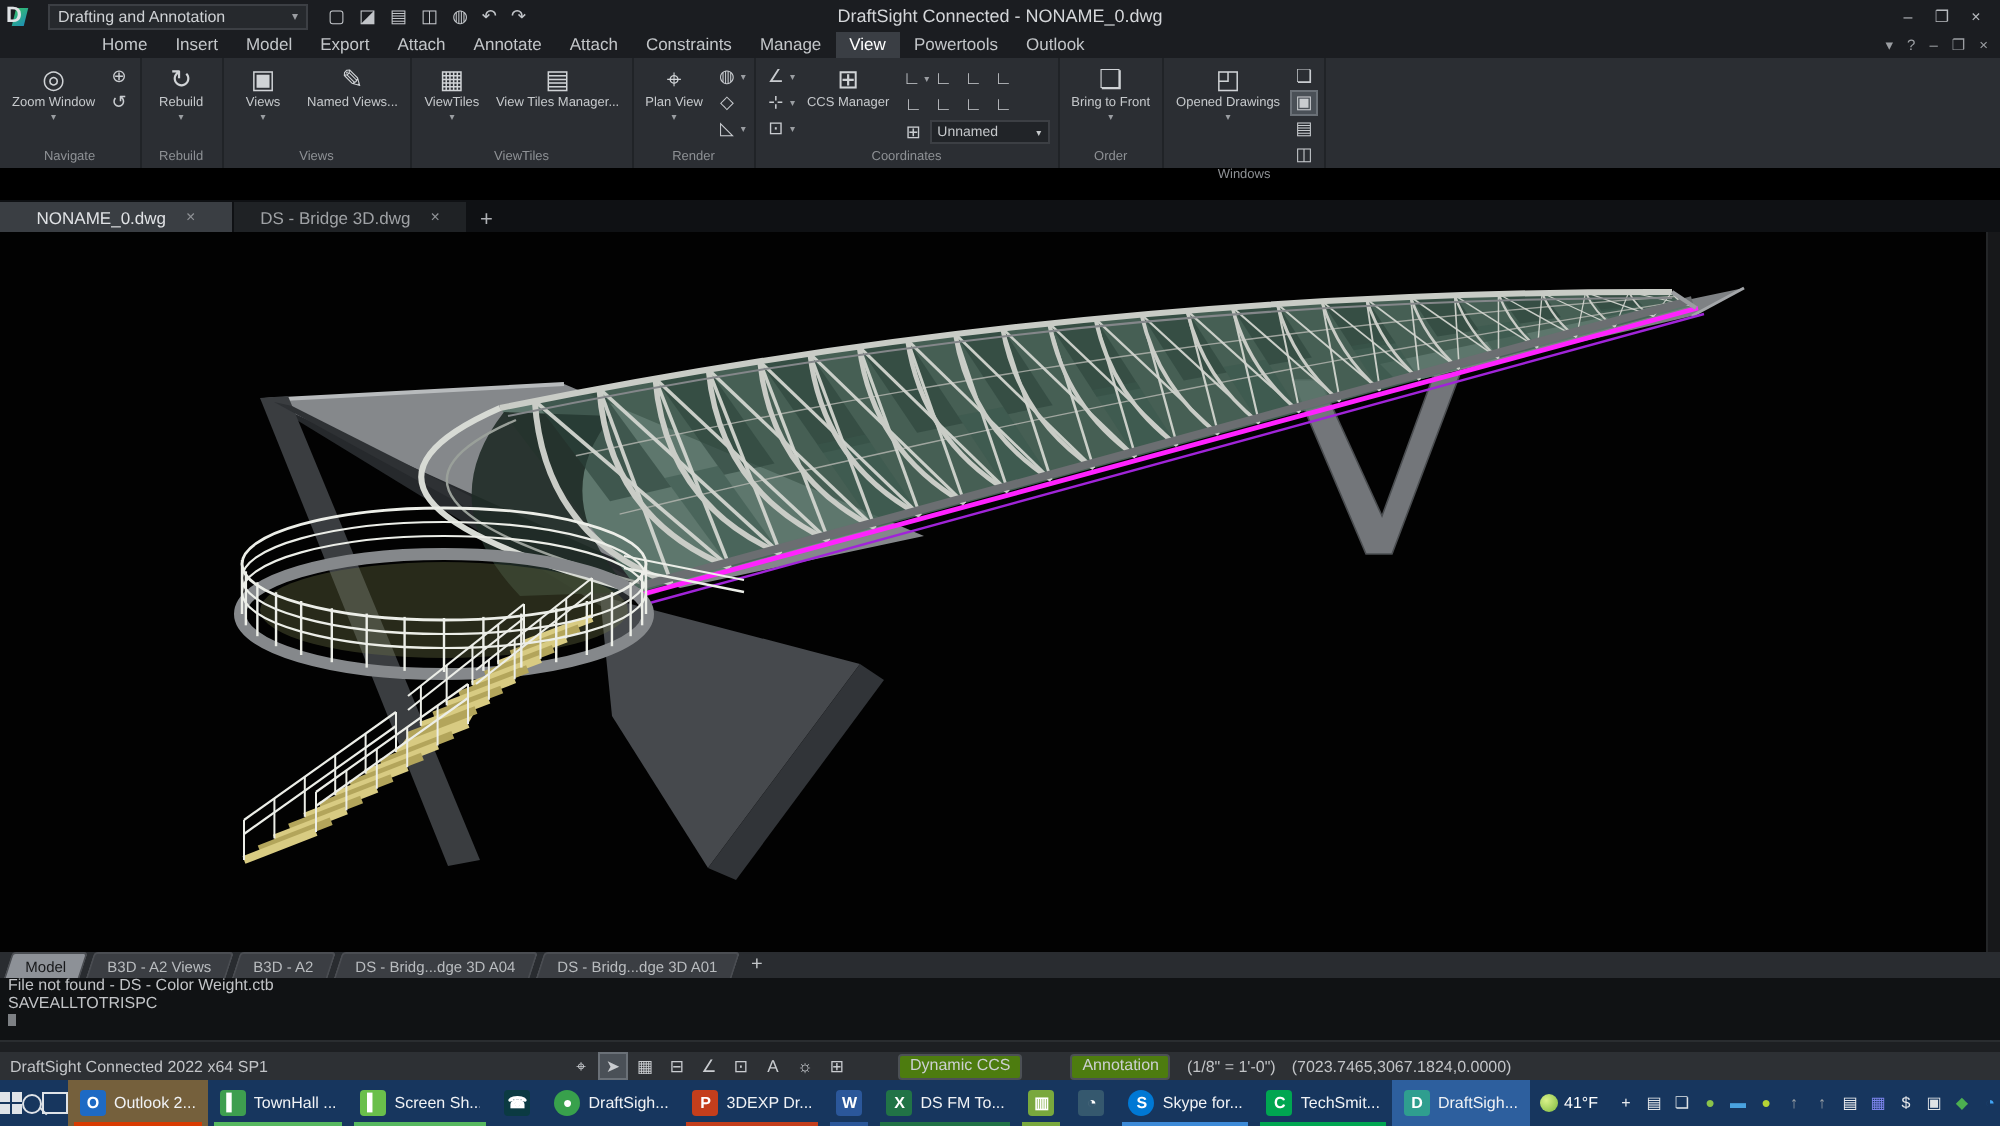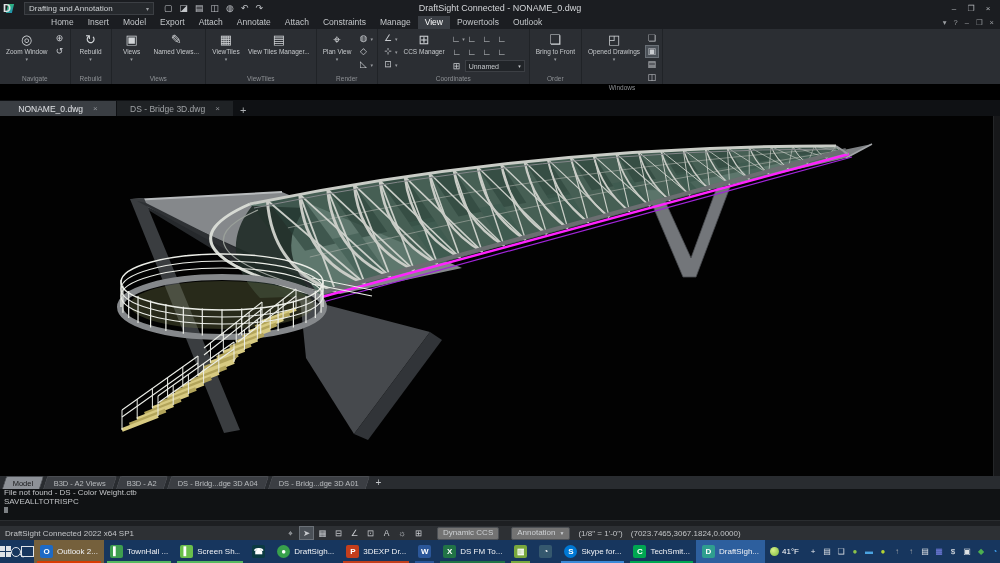--- a/index.html
+++ b/index.html
@@ -60,22 +60,22 @@
   #cmd-lines{padding:0 4px;}
   .cmd-line{font-size:8px;line-height:8.5px;color:#c2c4c7;white-space:nowrap;}
   .cmd-prompt{height:8px;display:flex;align-items:center;padding-left:4px;}
   .cmd-cursor{width:4px;height:6px;background:#7d8084;}
   .cmdstrip{position:absolute;top:520px;left:0;right:0;height:6px;background:#1d1f22;border-top:1px solid #2a2d30;z-index:26;}
   
   .statusbar{position:absolute;top:526px;left:0;right:0;height:14px;background:#2d3034;display:flex;align-items:center;font-size:8px;z-index:27;}
   .sb-left{padding-left:5px;color:#c2c4c7;white-space:nowrap;}
   #sb-icons{display:flex;gap:3px;margin-left:150px;}
   #sb-icons .sicon{width:13px;height:12px;line-height:12px;font-size:8.5px;}
-  .sb-btn{margin-left:12px;background:#737373;border:1px solid #4c5055;border-radius:2px;padding:0 5px;height:11px;line-height:10px;color:#cdd0d3;white-space:nowrap;}
-  .sb-dd{display:flex;align-items:center;gap:4px;}
+  .sb-btn{margin-left:24px;background:#4d7c0f;border:1px solid #4c5055;border-radius:2px;padding:0 5px;height:11px;line-height:10px;color:#cdd0d3;white-space:nowrap;}
+  .sb-dd{display:flex;align-items:center;gap:4px;flex-direction:column;}
   .sb-dd .ddc{font-size:5px;}
   .sb-text{margin-left:8px;color:#c2c4c7;white-space:nowrap;}
   
   .taskbar{position:absolute;top:540px;left:0;right:0;height:23px;background:#17365e;display:flex;align-items:stretch;z-index:40;}
   .tb-sys{width:24px;display:flex;align-items:center;justify-content:center;}
   .win-glyph{width:11px;height:11px;background:
       linear-gradient(#17365e,#17365e) center/1.4px 100% no-repeat,
       linear-gradient(#17365e,#17365e) center/100% 1.4px no-repeat,#dfe3e8;}
   .mag{width:8px;height:8px;border:1.4px solid #dfe3e8;border-radius:50%;position:relative;}
   .mag::after{content:"";position:absolute;width:5px;height:1.4px;background:#dfe3e8;transform:rotate(45deg);right:-4px;bottom:-1px;}

